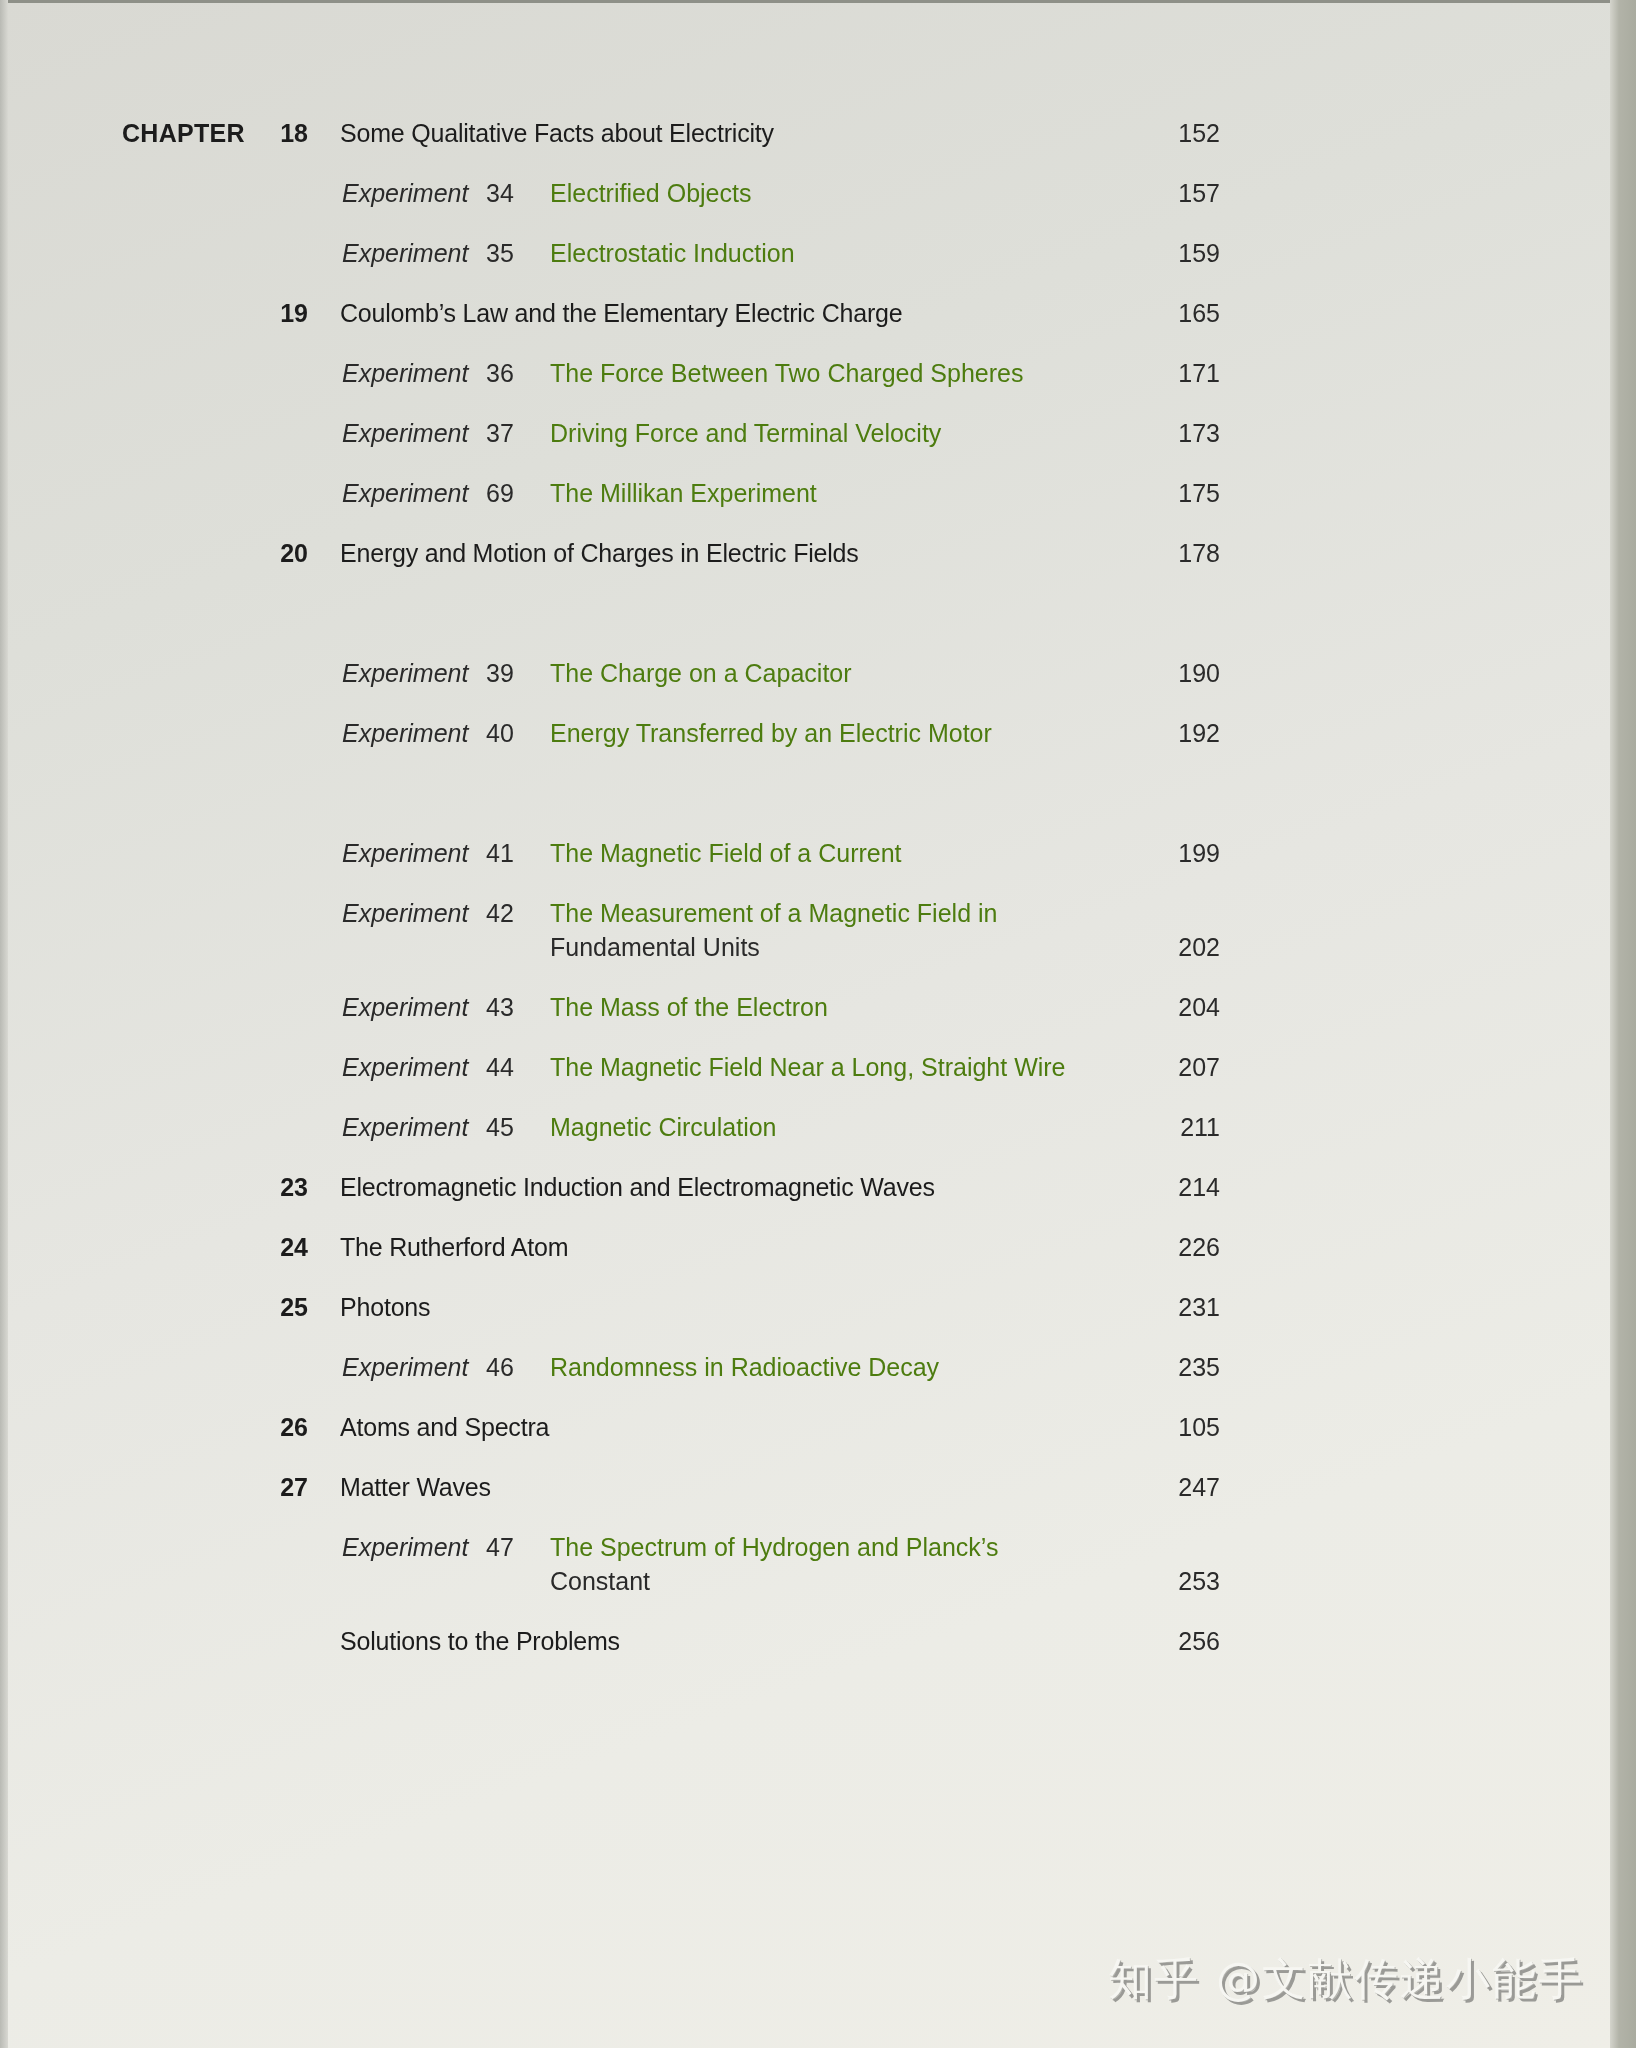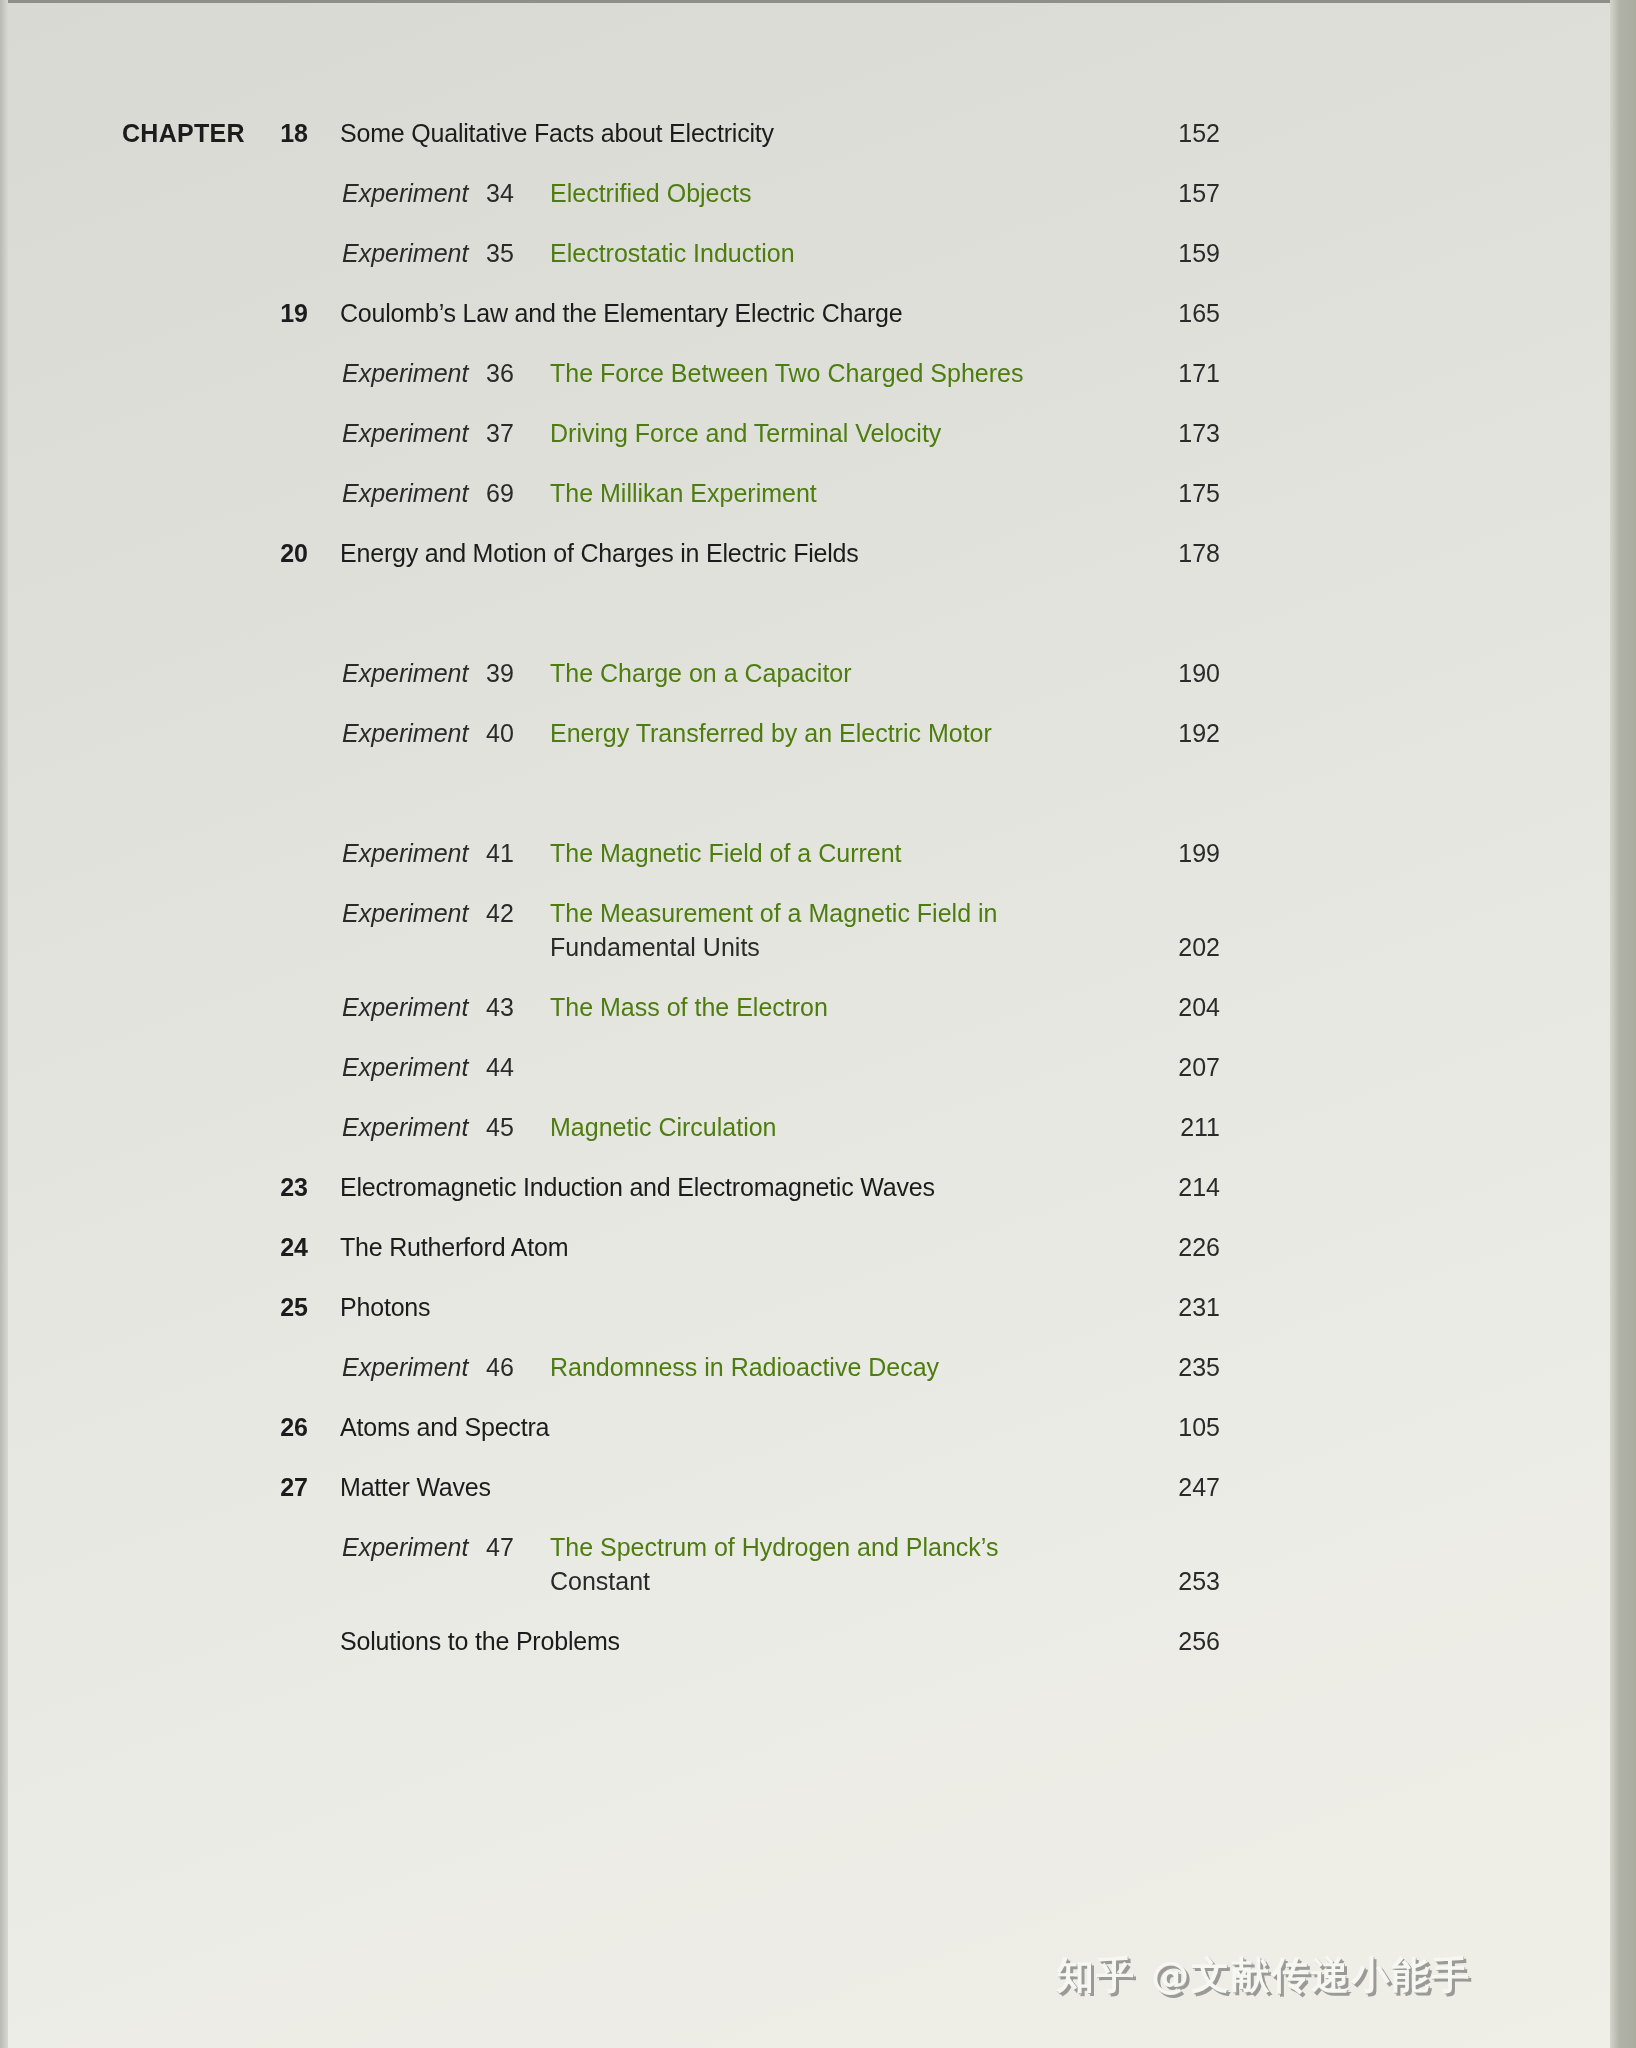--- a/index.html
+++ b/index.html
@@ -27,22 +27,22 @@
   .chapter-word { left: 122px; font-weight: bold; letter-spacing: 0.3px; }
   .chap-num { left: 276px; width: 32px; text-align: right; font-weight: bold; }
   .chap-title { left: 340px; font-weight: normal; letter-spacing: -0.2px; }
   .exp-word { left: 342px; font-style: italic; color: #2a2a2a; }
   .exp-num { left: 486px; color: #2a2a2a; }
   .exp-title { left: 550px; color: #4d7c0f; }
   .exp-title2 { left: 550px; top: 34px; color: #2a2a2a; }
   .page { left: 1120px; width: 100px; text-align: right; color: #2a2a2a; }
   .page-low { top: 34px; }
   .watermark {
-    position: absolute; left: 1056px; top: 1950px;
-    font-size: 38px; font-weight: bold; color: #f6f6f2; letter-spacing: 2px;
+    position: absolute; left: 1108px; top: 1950px;
+    font-size: 44px; font-weight: normal; color: #f6f6f2; letter-spacing: 2px;
     text-shadow: 3px 3px 0 #9a9a96, 1px 1px 0 #b5b5b0;
     font-family: "DejaVu Sans", sans-serif;
   }
 </style>
 </head>
 <body>
 
 <div class="edge-top"></div>
 <div class="edge-left"></div>
 <div class="edge-right"></div>
@@ -137,20 +137,21 @@
   <div class="row" style="top:987px">
     <span class="txt exp-word">Experiment</span>
     <span class="txt exp-num">43</span>
     <span class="txt exp-title">The Mass of the Electron</span>
     <span class="txt page">204</span>
   </div>
 
   <div class="row" style="top:1047px">
     <span class="txt exp-word">Experiment</span>
     <span class="txt exp-num">44</span>
+    <span class="txt exp-title">The Magnetic Field Near a Long, Straight Wire</span>
     <span class="txt page">207</span>
   </div>
 
   <div class="row" style="top:1107px">
     <span class="txt exp-word">Experiment</span>
     <span class="txt exp-num">45</span>
     <span class="txt exp-title">Magnetic Circulation</span>
     <span class="txt page">211</span>
   </div>
 

